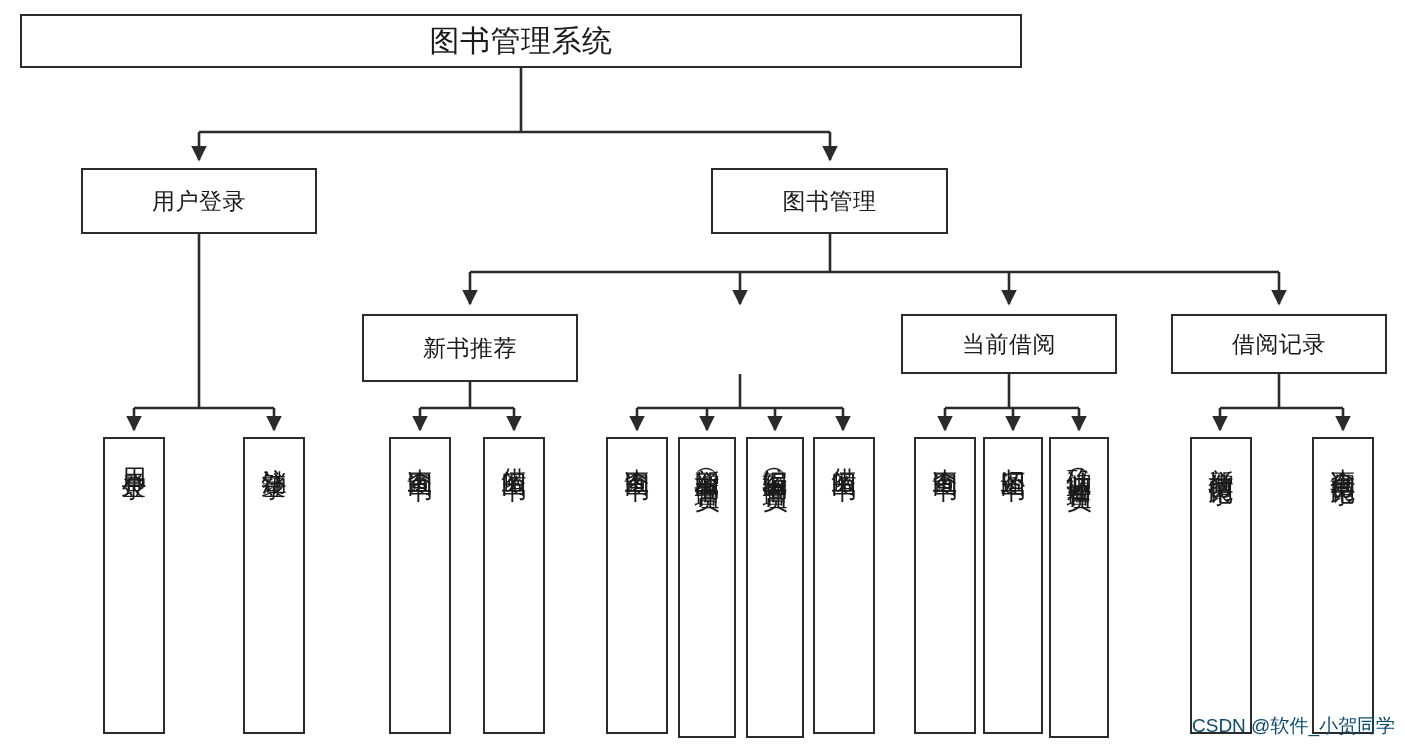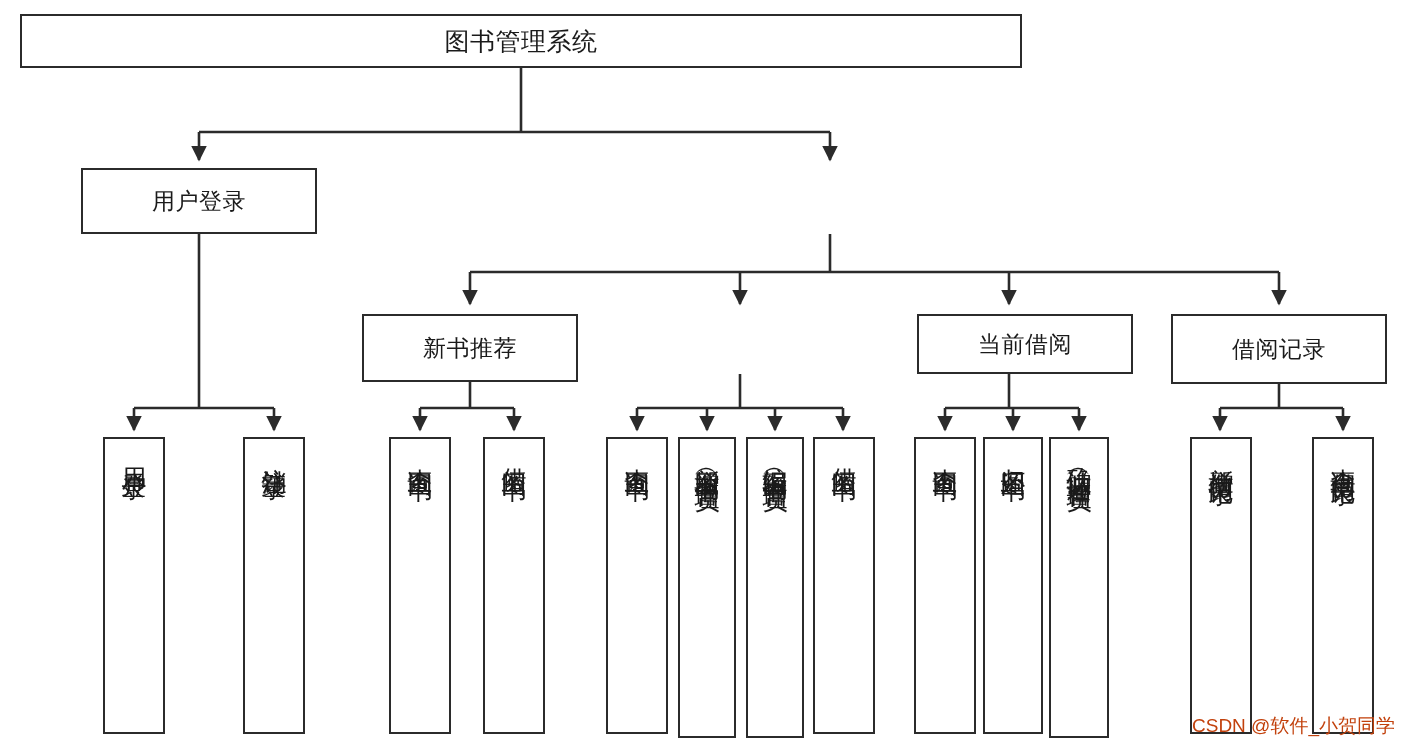--- a/index.html
+++ b/index.html
@@ -51,27 +51,27 @@
     justify-content: center;
     padding-top: 9px;
   }
   .node.vertical .label {
     writing-mode: vertical-rl;
     text-orientation: upright;
     font-size: 25px;
     letter-spacing: 3px;
     white-space: nowrap;
   }
-  .node.level-0 .label { font-size: 25px; }
+  .node.level-0 .label { font-size: 30px; }
   .watermark {
     position: absolute;
     left: 1192px;
     top: 713px;
     font-size: 19px;
-    color: #c2410c;
+    color: #0c4a6e;
     white-space: nowrap;
     z-index: 3;
     font-family: "Liberation Sans", "DejaVu Sans", sans-serif;
     text-align: center;
   }
 </style>
 </head>
 <body>
 
 <div id="diagram-root">
@@ -126,28 +126,31 @@
     </g>
   </svg>
 
   <div class="node horizontal level-0" style="left:20px; top:14px; width:1002px; height:54px;">
     <span class="label">图书管理系统</span>
   </div>
 
   <div class="node horizontal" style="left:81px; top:168px; width:236px; height:66px;">
     <span class="label">用户登录</span>
   </div>
+  <div class="node horizontal" style="left:711px; top:168px; width:237px; height:66px;">
+    <span class="label">图书管理</span>
+  </div>
 
   <div class="node horizontal" style="left:362px; top:314px; width:216px; height:68px;">
     <span class="label">新书推荐</span>
   </div>
-  <div class="node horizontal" style="left:901px; top:314px; width:216px; height:60px;margin-left:16px;">
+  <div class="node horizontal" style="left:901px; top:314px; width:216px; height:60px;">
     <span class="label">当前借阅</span>
   </div>
-  <div class="node horizontal" style="left:1171px; top:314px; width:216px; height:70px;">
+  <div class="node horizontal" style="left:1171px; top:314px; width:216px; height:60px;">
     <span class="label">借阅记录</span>
   </div>
 
   <div class="node vertical" style="left:103px; top:437px; width:62px; height:297px;">
     <span class="label">用户登录</span>
   </div>
   <div class="node vertical" style="left:243px; top:437px; width:62px; height:297px;">
     <span class="label">注销登录</span>
   </div>
 

